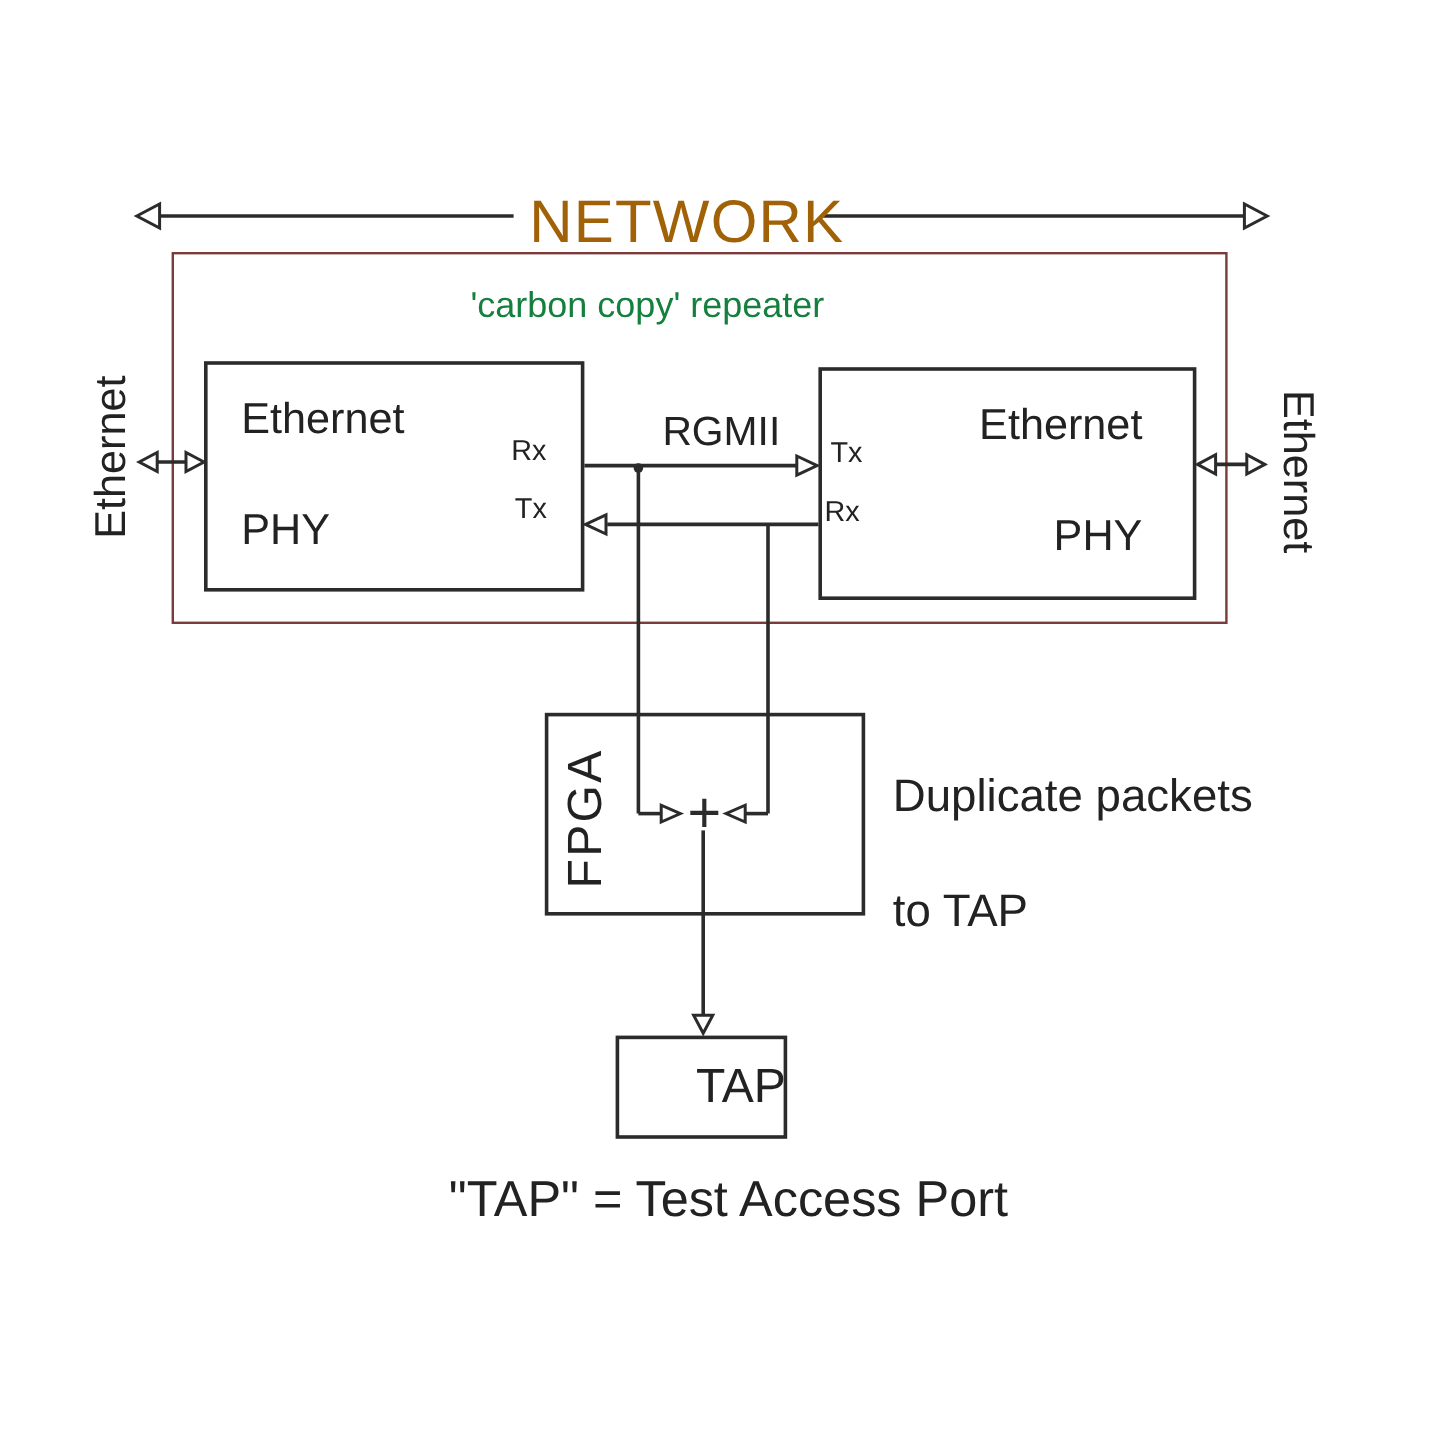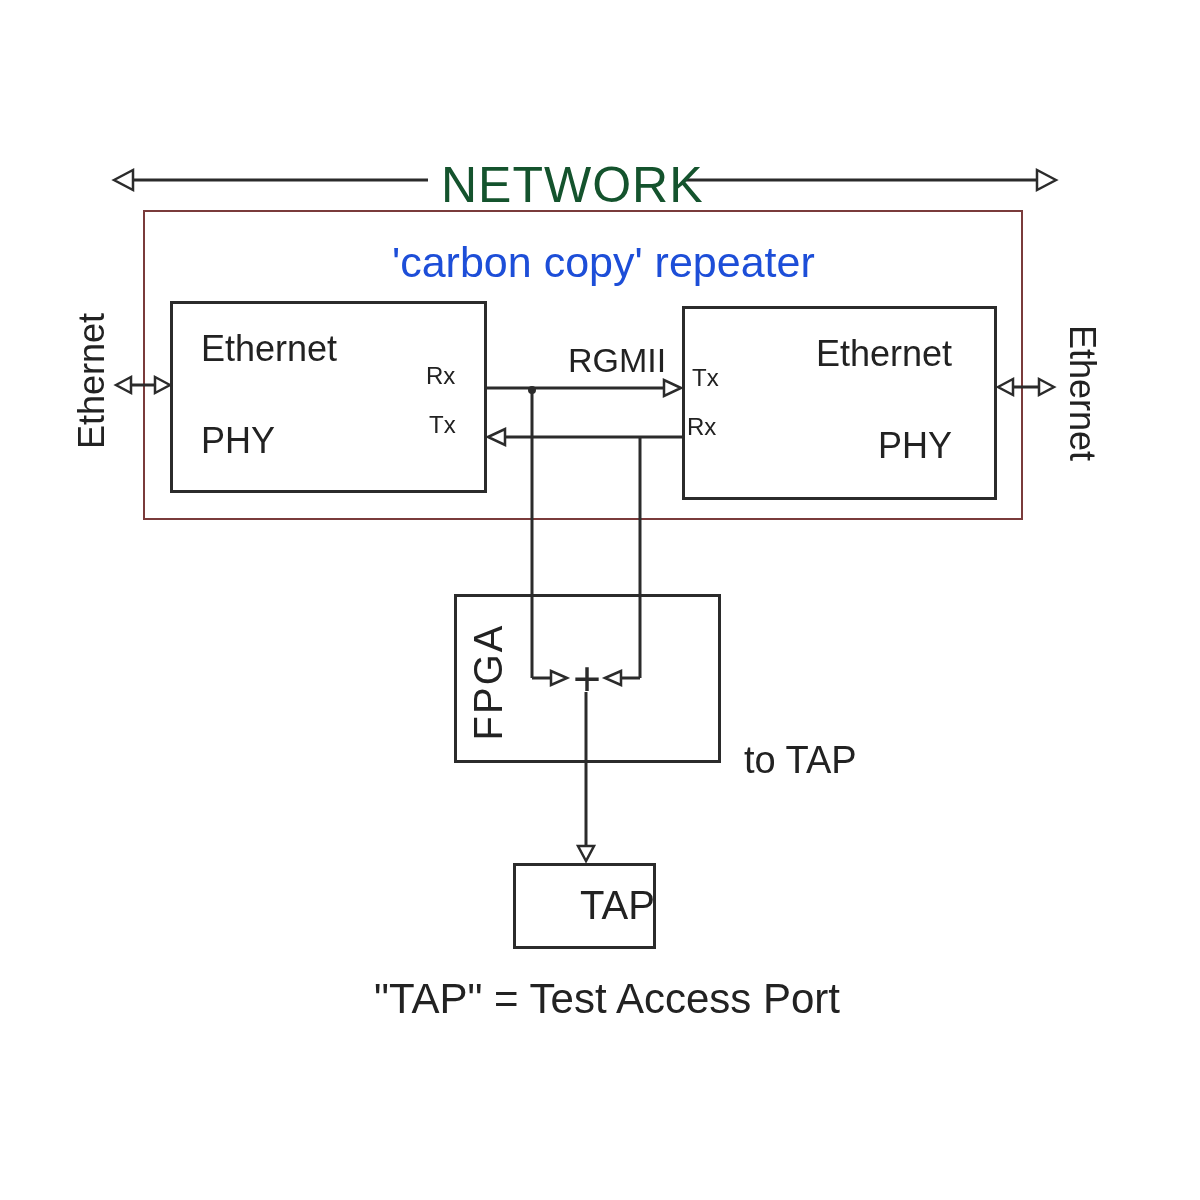--- a/index.html
+++ b/index.html
@@ -10,22 +10,22 @@
     position:relative;
     color:#1f1f1f;
     overflow:hidden;
   }
   .box{position:absolute;background:transparent;box-sizing:border-box;}
   .phy-box{border:3px solid #2b2b2b;}
   .repeater-box{border:2px solid #7a3b3b;}
   .fpga-box{border:3px solid #2b2b2b;}
   .tap-box{border:3px solid #2b2b2b;}
   .lbl{position:absolute;white-space:pre;color:#222222;}
-  .network-lbl{font-size:50px;letter-spacing:1px;color:#14532d;}
-  .repeater-title{font-size:43px;color:#1d4ed8;}
+  .network-lbl{font-size:50px;letter-spacing:1px;color:#a16207;}
+  .repeater-title{font-size:30px;color:#15803d;}
   .phy-name{font-size:36px;line-height:46px;}
   .phy-name.right{text-align:right;}
   .port-lbl{font-size:24px;}
   .rgmii-lbl{font-size:34px;}
   .rot{transform-origin:center center;}
   .eth-left{font-size:36px;transform:translate(-50%,-50%) rotate(-90deg);}
   .eth-right{font-size:36px;transform:translate(-50%,-50%) rotate(90deg);}
   .fpga-lbl{font-size:40px;letter-spacing:2px;transform:translate(-50%,-50%) rotate(-90deg);}
   .plus-lbl{font-size:48px;transform:translate(-50%,-50%);color:#2b2b2b;}
   .annot{font-size:38px;line-height:48px;}
@@ -107,28 +107,28 @@
 
 <div class="lbl port-lbl" style="left:426px;top:362px;">Rx</div>
 <div class="lbl port-lbl" style="left:429px;top:411px;">Tx</div>
 
 <div class="lbl phy-name right" style="left:702px;top:331px;width:250px;"><span>Ethernet</span><br>
 <span>PHY</span></div>
 
 <div class="lbl port-lbl" style="left:692px;top:364px;">Tx</div>
 <div class="lbl port-lbl" style="left:687px;top:413px;">Rx</div>
 
-<div class="lbl rgmii-lbl" style="left:568px;top:341px;">RGMII</div>
+<div class="lbl rgmii-lbl" style="left:552px;top:341px;">RGMII</div>
 
 <div class="lbl eth-left rot" style="left:92px;top:381px;">Ethernet</div>
 
 <div class="lbl eth-right rot" style="left:1082px;top:393px;">Ethernet</div>
 
 <div class="lbl fpga-lbl rot" style="left:488px;top:682px;">FPGA</div>
 
 <div class="lbl plus-lbl" style="left:587px;top:678px;">+</div>
 
-<div class="lbl annot" style="left:744px;top:640px;"><br>
+<div class="lbl annot" style="left:744px;top:640px;"><span>Duplicate packets</span><br>
 <span>to TAP</span></div>
 
 <div class="lbl tap-lbl" style="left:580px;top:883px;">TAP</div>
 
 <div class="lbl caption" style="left:257px;top:975px;width:700px;">"TAP" = Test Access Port</div>
 
 </body></html>

